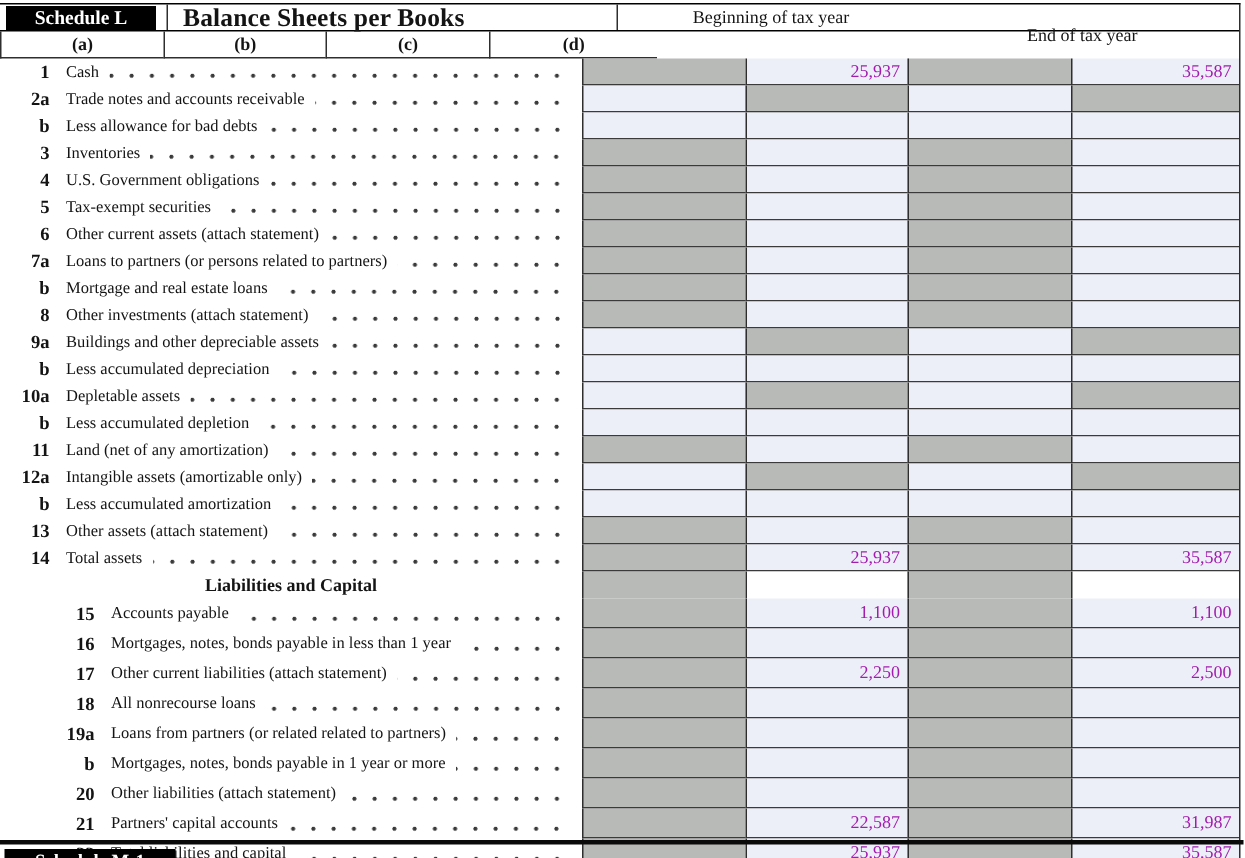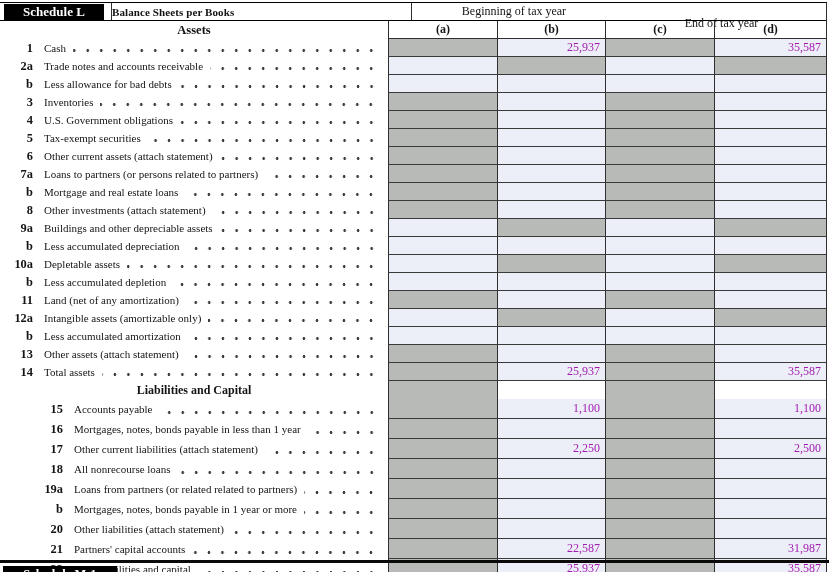--- a/index.html
+++ b/index.html
@@ -21,21 +21,21 @@
   
   .hrow1 { display: flex; height: 18px; border-bottom: 1.4px solid #000; }
   .h1left { width: 388px; display: flex; align-items: center; }
   .schedbox {
     margin-left: 4px; height: 16px; width: 100px;
     background: #000; color: #fff;
     font-weight: bold; font-size: 13px;
     display: flex; align-items: center; justify-content: center;
   }
   .h1divider { width: 1px; height: 100%; background: #2e2e2e; margin-left: 7px; }
-  .h1title { font-weight: bold; font-size: 11px; letter-spacing: .1px; white-space: nowrap; }
+  .h1title { margin-left: 10px; font-weight: bold; font-size: 17px; letter-spacing: .1px; white-space: nowrap; }
   .h1cell {
     border-left: 1.3px solid #2e2e2e;
     display: flex; align-items: center; justify-content: center;
     font-size: 12px;
   }
   .h1cell.g1 { width: 217px; margin-left: 44px; }
   .h1cell.g2 { width: 222px; margin-top: 20px; }
   
   .hrow2 { display: flex; height: 18px; }
   .h2left { width: 388px; display:flex; align-items:center; justify-content:center; font-weight: bold; font-size: 12.5px; }
@@ -96,21 +96,20 @@
       <div class="h1left">
         <div class="schedbox">Schedule L</div>
         <div class="h1divider"></div>
         <div class="h1title">Balance Sheets per Books</div>
       </div>
       <div class="h1cell g1">Beginning of tax year</div>
       <div class="h1cell g2">End of tax year</div>
     </div>
 
     <div class="hrow2">
-      <div class="h2left">Assets</div>
       <div class="h2cell ca cell-w-a" style="width:109px">(a)</div>
       <div class="h2cell cb" style="width:108px">(b)</div>
       <div class="h2cell cc" style="width:109px">(c)</div>
       <div class="h2cell cd" style="width:112px">(d)</div>
     </div>
 
     <div id="rows-container">
         <div class="drow ha">
           <div class="labelarea">
             <div class="num">1</div>

